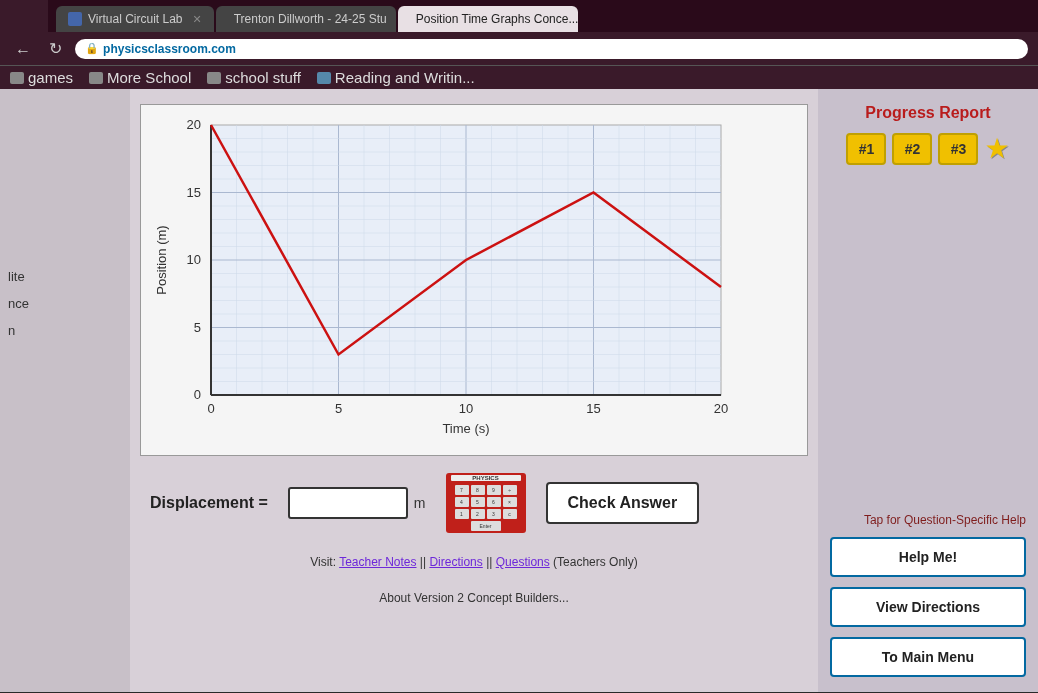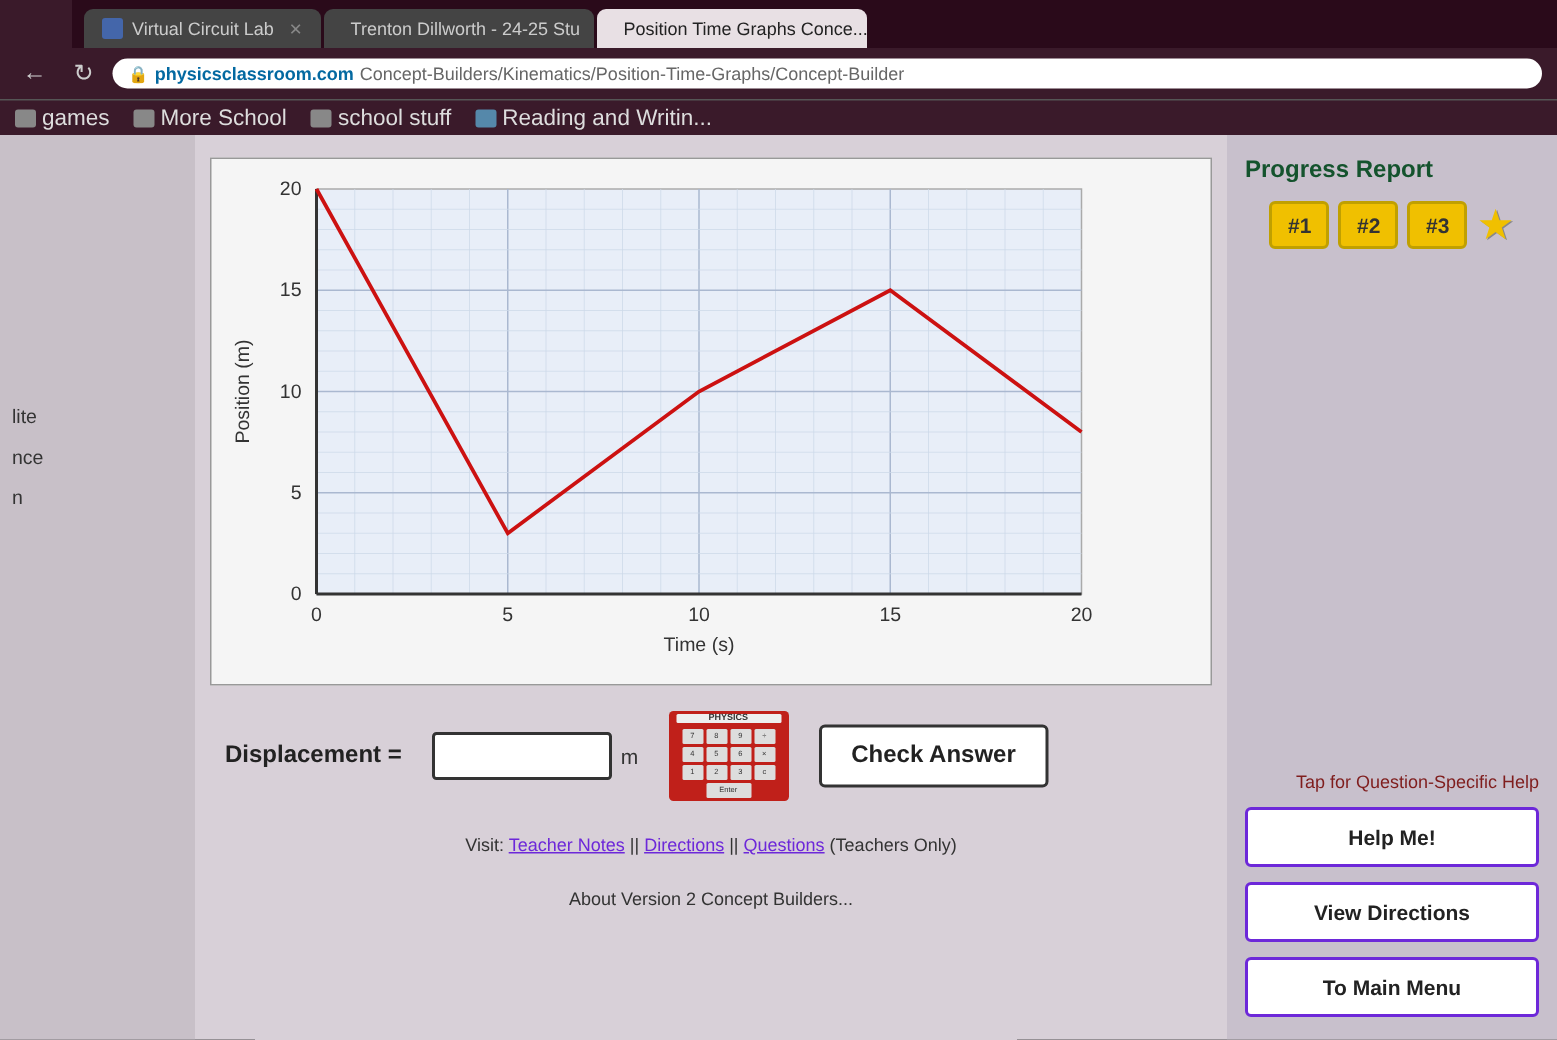--- a/index.html
+++ b/index.html
@@ -231,23 +231,24 @@
     
     .right-sidebar {
       width: 220px;
       background: #c8c0cc;
       padding: 15px 12px;
       display: flex;
       flex-direction: column;
       gap: 10px;
     }
     .progress-report-title {
-      color: #14532d;
+      color: #b91c1c;
       font-weight: bold;
       font-size: 16px;
+      text-align: center;
     }
     .progress-badges {
       display: flex;
       gap: 6px;
       align-items: center;
       justify-content: center;
     }
     .progress-badge {
       background: #f0c000;
       border: 2px solid #c0a000;
@@ -267,21 +268,21 @@
       text-shadow: 1px 1px 0 #888;
     }
 
     .help-label {
       font-size: 12px;
       color: #7f1d1d;
       text-align: right;
     }
     .sidebar-button {
       background: white;
-      border: 2px solid #6d28d9;
+      border: 2px solid #0369a1;
       border-radius: 4px;
       padding: 10px 8px;
       font-size: 14px;
       font-weight: bold;
       cursor: pointer;
       color: #222;
       text-align: center;
       width: 100%;
     }
 
@@ -322,21 +323,20 @@
 
     </div>
   </div>
 
   <div class="address-bar-row">
     <span class="nav-btn">←</span>
     <span class="nav-btn">↻</span>
     <div class="address-bar">
       <span style="color:#555; font-size:11px;">🔒</span>
       <span class="address-domain">physicsclassroom.com</span>
-      <span class="address-path"> Concept-Builders/Kinematics/Position-Time-Graphs/Concept-Builder</span>
     </div>
   </div>
 
   <div class="bookmarks-bar">
     <div class="bookmark-item">
       <div class="bookmark-icon"></div>
       <span>games</span>
     </div>
     <div class="bookmark-item">
       <div class="bookmark-icon"></div>

